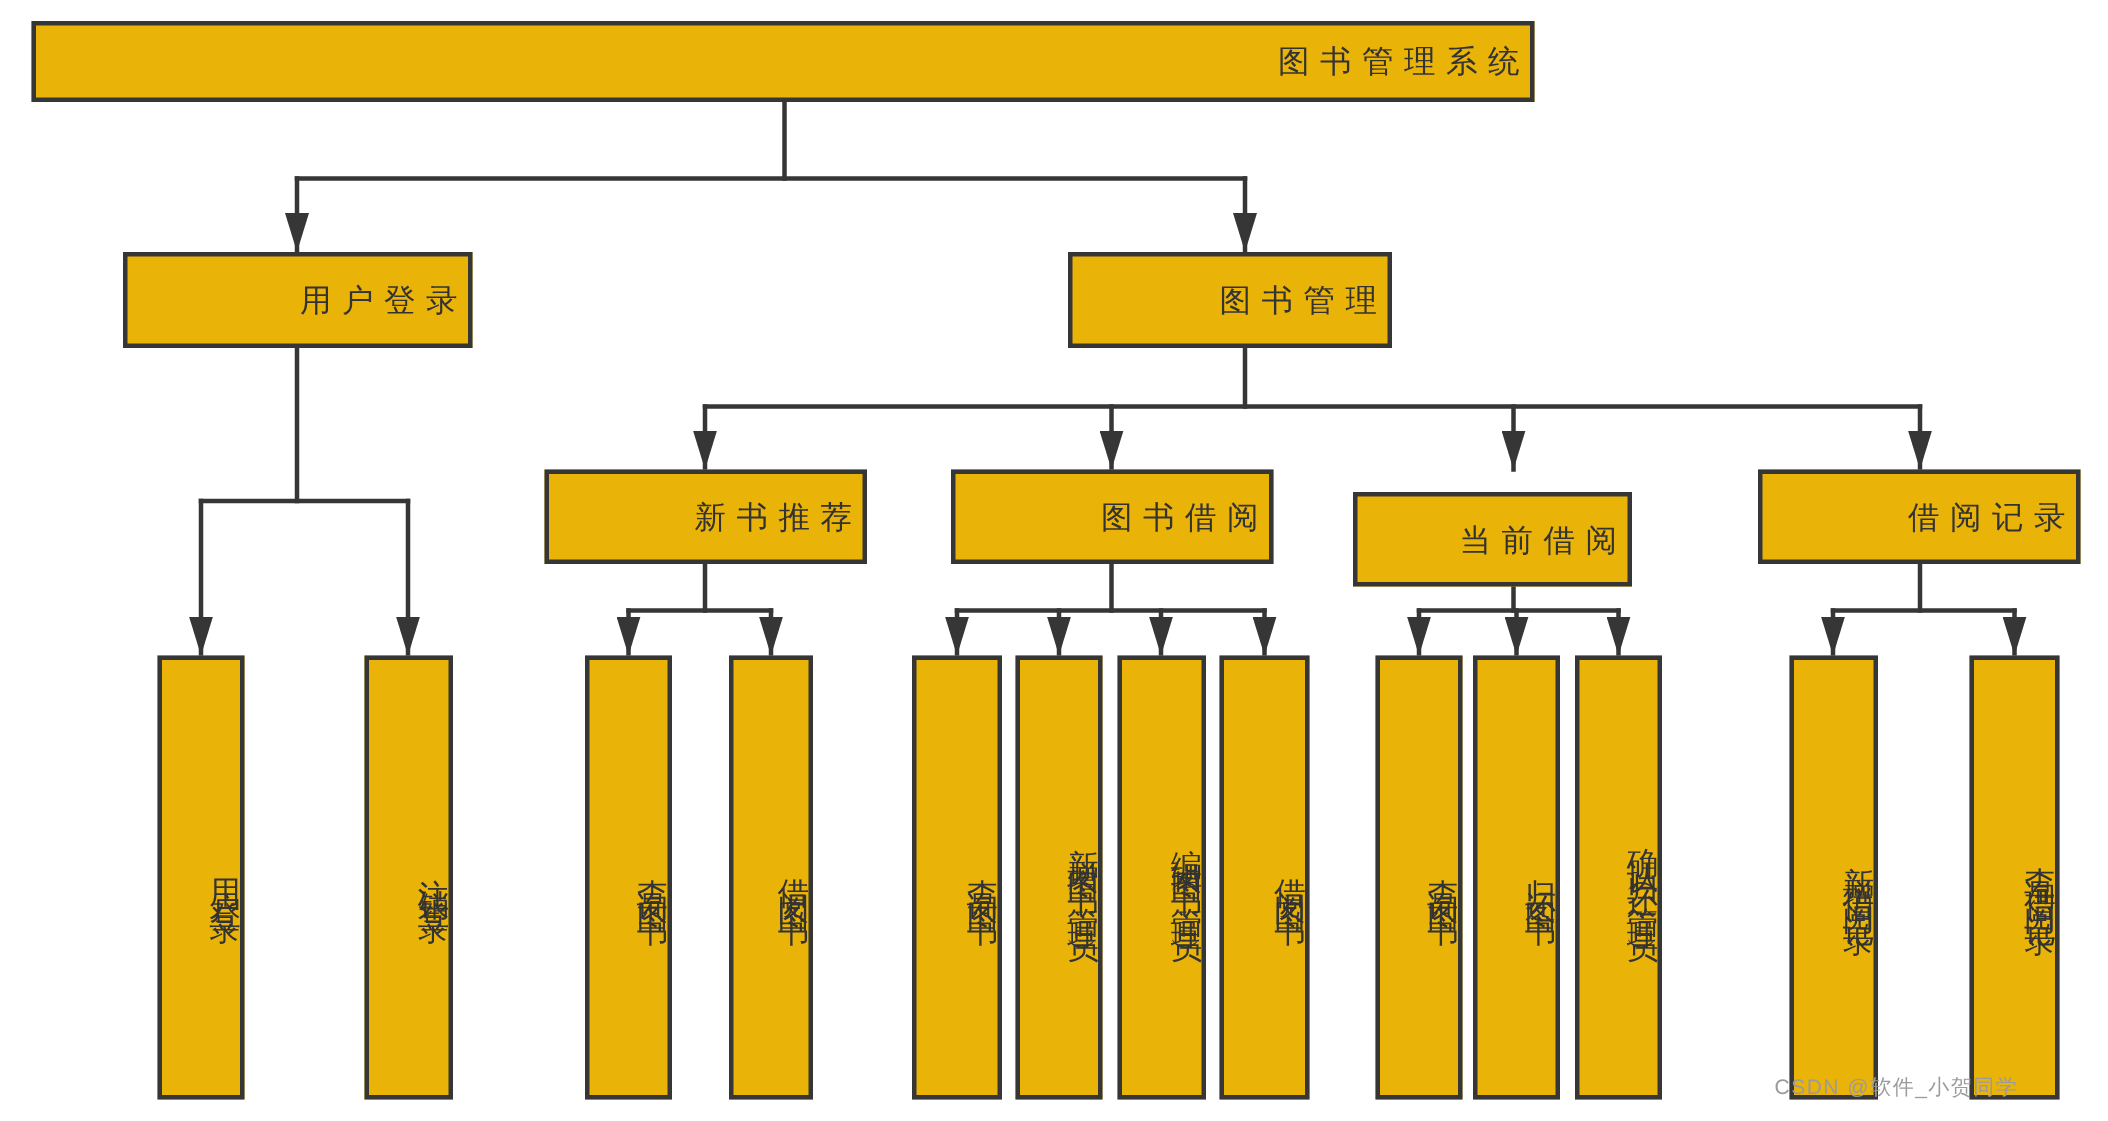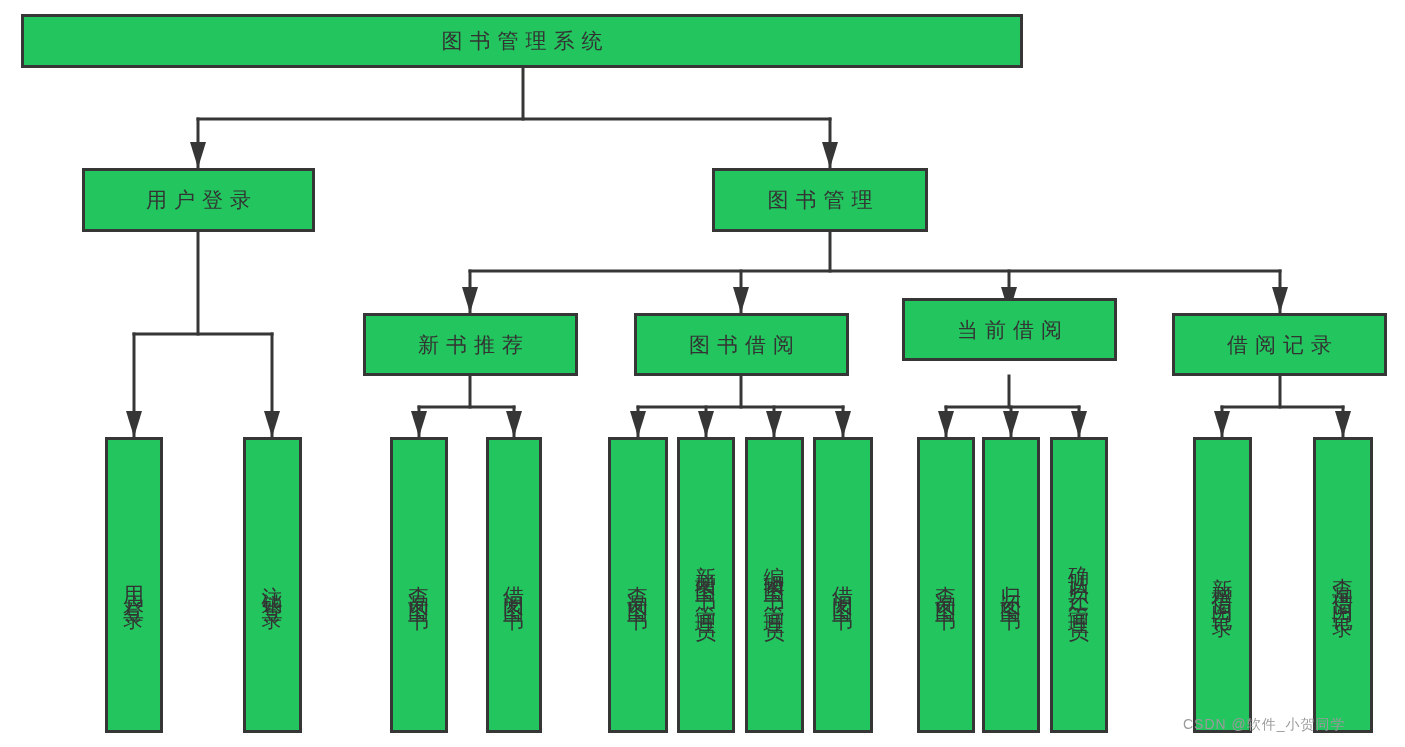--- a/index.html
+++ b/index.html
@@ -25,24 +25,24 @@
   }
   svg.connectors line {
     stroke: #363636;
     stroke-width: 3;
     stroke-linecap: square;
   }
   .box {
     position: absolute;
     box-sizing: border-box;
     border: 3px solid #363636;
-    background: #22c55e;
+    background: #eab308;
     display: flex;
     align-items: center;
-    justify-content: center;
+    justify-content: flex-end;
   }
   .hlabel {
     font-size: 21px;
     letter-spacing: 7px;
     text-indent: 7px;
     white-space: nowrap;
   }
   .leaf {
     top: 437px;
     height: 296px;
@@ -142,21 +142,21 @@
   <div class="box" style="left:712px; top:168px; width:216px; height:64px;">
     <span class="hlabel">图书管理</span>
   </div>
 
   <div class="box" style="left:363px; top:313px; width:215px; height:63px;">
     <span class="hlabel">新书推荐</span>
   </div>
   <div class="box" style="left:634px; top:313px; width:215px; height:63px;">
     <span class="hlabel">图书借阅</span>
   </div>
-  <div class="box" style="left:902px; top:298px; width:215px; height:63px;">
+  <div class="box" style="left:902px; top:328px; width:186px; height:63px;">
     <span class="hlabel">当前借阅</span>
   </div>
   <div class="box" style="left:1172px; top:313px; width:215px; height:63px;">
     <span class="hlabel">借阅记录</span>
   </div>
 
   <div class="box leaf" style="left:105px; width:58px;">
     <span class="vtext">用户登录</span>
   </div>
   <div class="box leaf" style="left:243px; width:59px;">

